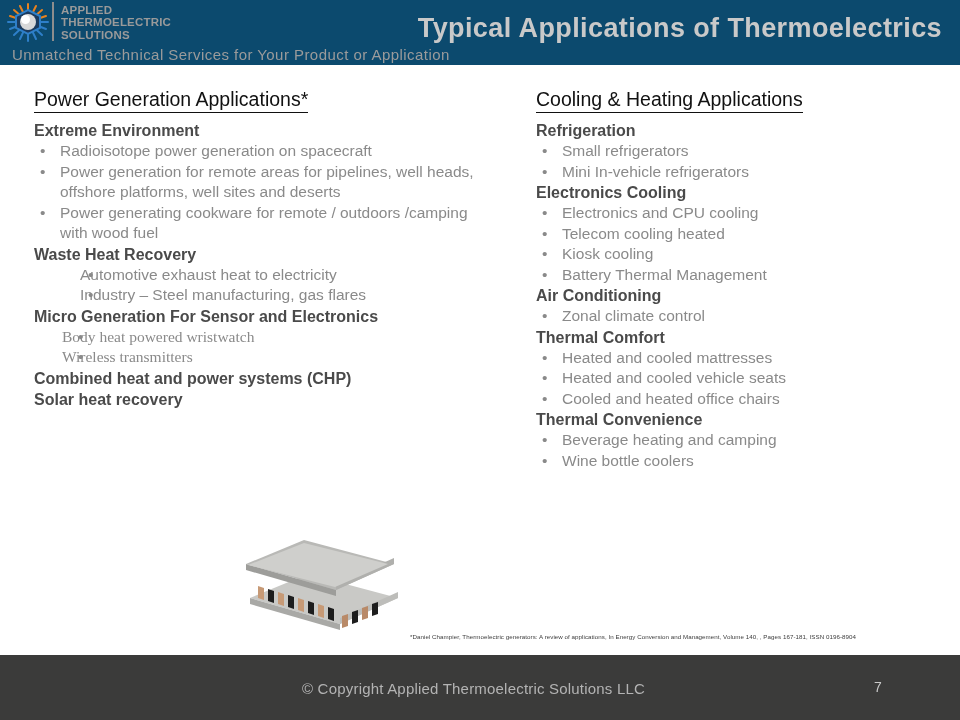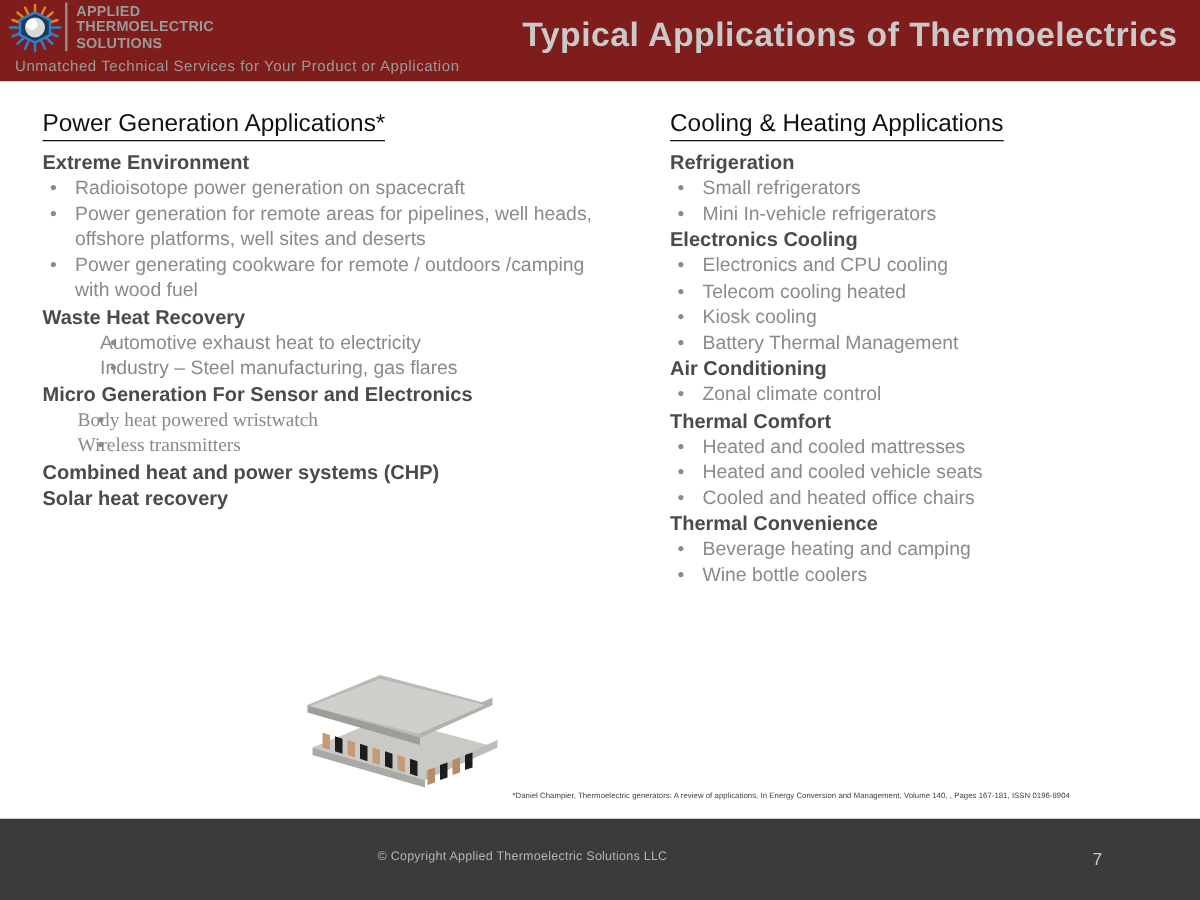--- a/index.html
+++ b/index.html
@@ -7,41 +7,41 @@
     width: 960px; height: 720px;
     background: #ffffff;
     font-family: "Liberation Sans", sans-serif;
     overflow: hidden;
   }
   .slide { position: relative; width: 960px; height: 720px; background: #fff; }
 
   
   .header {
     position: absolute; left: 0; top: 0; width: 960px; height: 65px;
-    background: #7f1d1d;
+    background: #0c4a6e;
   }
   .logo-block {
     position: absolute; left: 6px; top: 2px;
     display: flex; align-items: flex-start;
   }
   .logo-mark {
     width: 44px; height: 42px; flex: 0 0 44px; position: relative;
   }
   .logo-text {
     margin-left: 2px; padding-left: 7px;
     border-left: 2px solid #8d8d8d;
     color: #9a9a9a;
     font-size: 11.5px; line-height: 12.4px;
     font-weight: bold; letter-spacing: .2px;
     padding-top: 2px;
   }
   .logo-text div { white-space: nowrap; }
   .tagline {
     position: absolute; left: 12px; top: 46px;
-    color: #9b9b9b; font-size: 12px; letter-spacing: .45px;
+    color: #9b9b9b; font-size: 15px; letter-spacing: .45px;
     white-space: nowrap;
   }
   .slide-title {
     position: absolute; right: 18px; top: 13px;
     color: #c9c9c9; font-size: 27px; letter-spacing: .4px;
     white-space: nowrap; font-weight: bold;
   }
 
   
   .col { position: absolute; top: 88px; }
@@ -83,21 +83,21 @@
     letter-spacing: .05px; white-space: nowrap;
   }
 
   
   .footer {
     position: absolute; left: 0; top: 655px; width: 960px; height: 65px;
     background: #3b3b3a;
   }
   .footer-copy {
     position: absolute; left: 302px; top: 680px;
-    color: #b3b3b3; font-size: 10px; letter-spacing: .2px; white-space: nowrap;
+    color: #b3b3b3; font-size: 15px; letter-spacing: .2px; white-space: nowrap;
   }
   .footer-page {
     position: absolute; left: 874px; top: 679px;
     color: #c9c9c9; font-size: 14px;
   }
 </style>
 </head>
 <body>
 
 <div class="slide">

